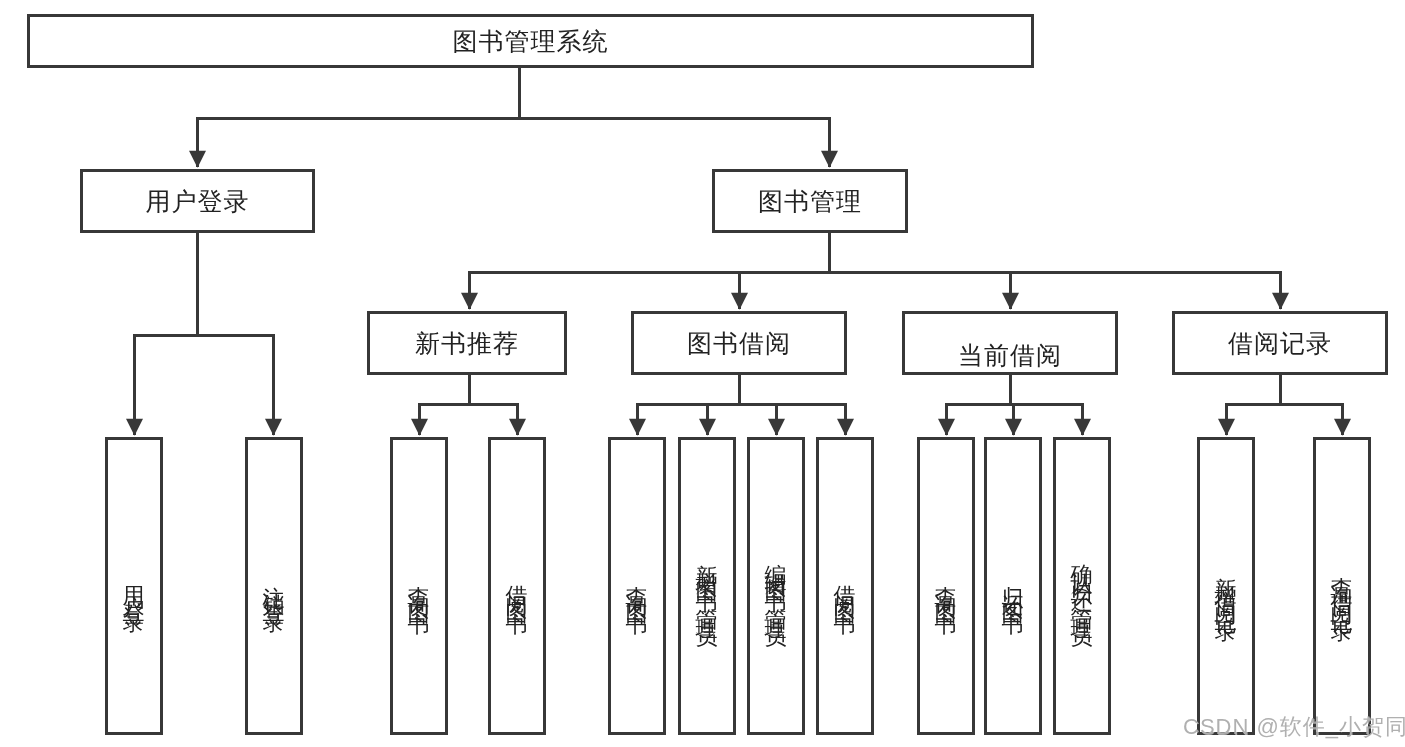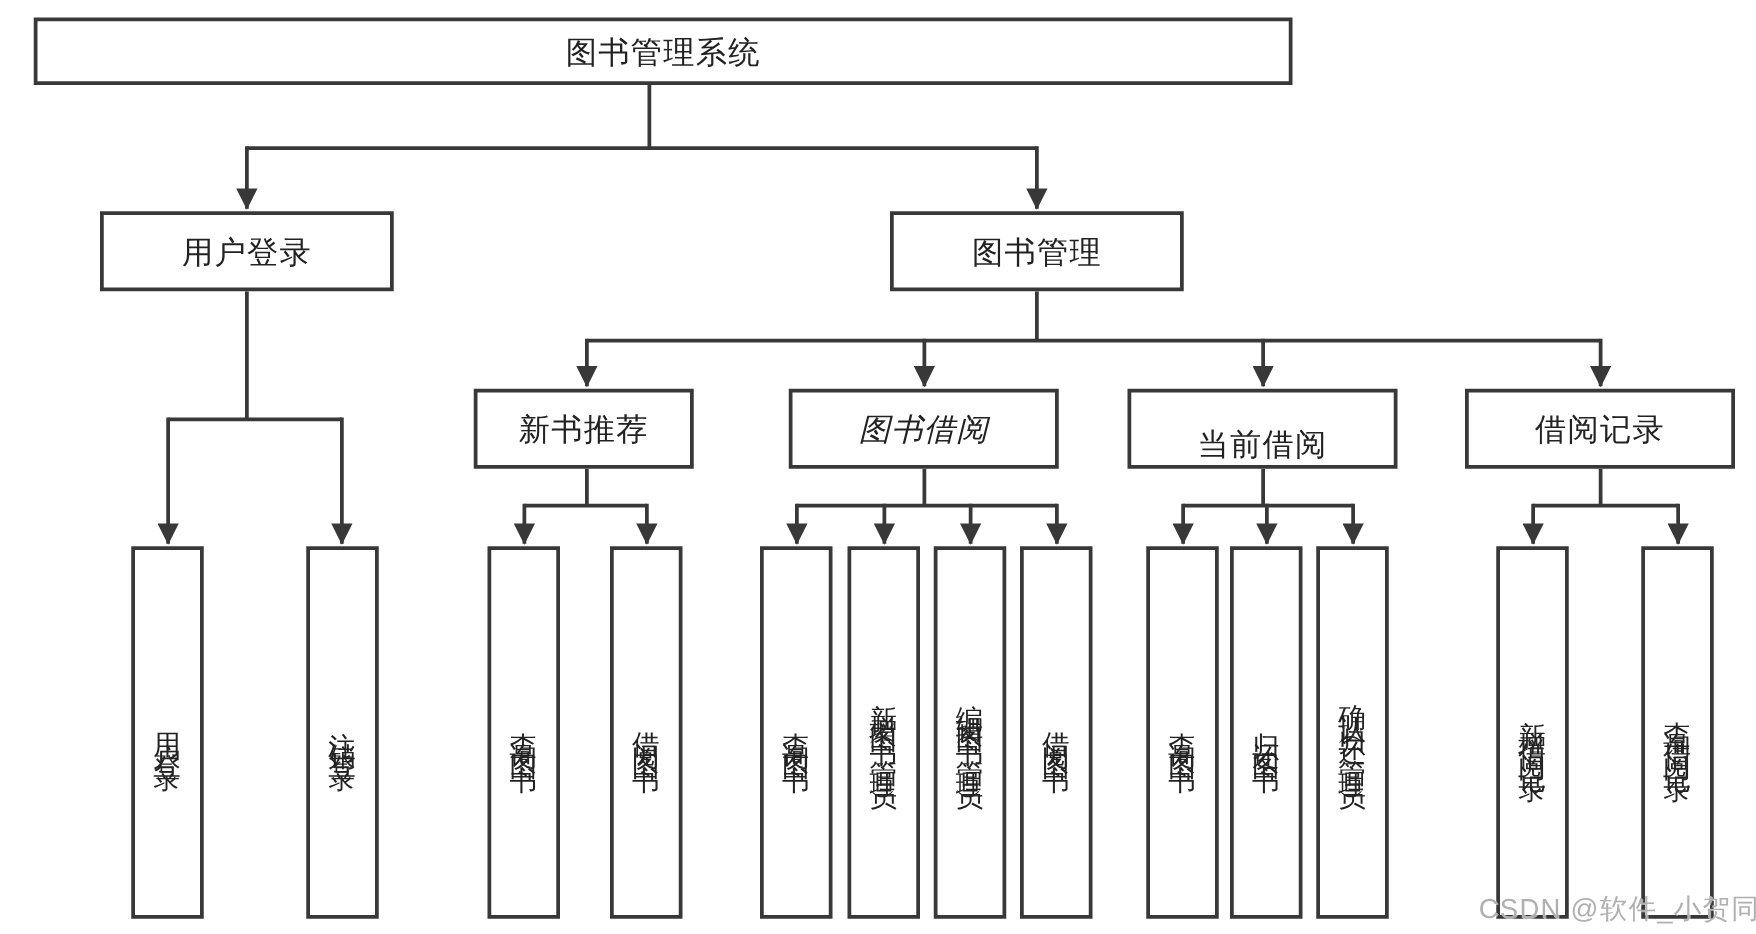--- a/index.html
+++ b/index.html
@@ -24,23 +24,23 @@
   .vbox { top:437px; width:58px; height:298px; font-size:22px; }
   .vbox .vtext {
     writing-mode:vertical-rl;
     text-orientation:mixed;
     letter-spacing:9px;
     line-height:1.05;
   }
   
   #n-root { left:15px;  top:14px;  width:1007px; height:54px;margin-left:12px; }
   #n-l2-0 { left:80px;  top:169px; width:235px;  height:64px; }
-  #n-l2-1 { left:712px; top:169px; width:235px;  height:64px; }
-  #n-l3-0 { left:379px; top:311px; width:176px;  height:64px; }
-  #n-l3-1 { left:631px; top:311px; width:216px;  height:64px;font-style:italic; }
+  #n-l2-1 { left:712px; top:169px; width:196px;  height:64px; }
+  #n-l3-0 { left:367px; top:311px; width:200px;  height:64px; }
+  #n-l3-1 { left:631px; top:311px; width:216px;  height:64px; }
   #n-l3-2 { left:902px; top:311px; width:216px;  height:64px;align-items:flex-end; }
   #n-l3-3 { left:1172px;top:311px; width:216px;  height:64px; }
   
   #lf-0 { left:105px; }  #lf-1 { left:245px; }
   #lf-2 { left:390px; }  #lf-3 { left:488px; }
   #lf-4 { left:608px; }  #lf-5 { left:678px; }
   #lf-6 { left:747px; }  #lf-7 { left:816px; }
   #lf-8 { left:917px; }  #lf-9 { left:984px; }  #lf-10 { left:1053px; }
   #lf-11 { left:1197px; } #lf-12 { left:1313px; }
   .watermark {

